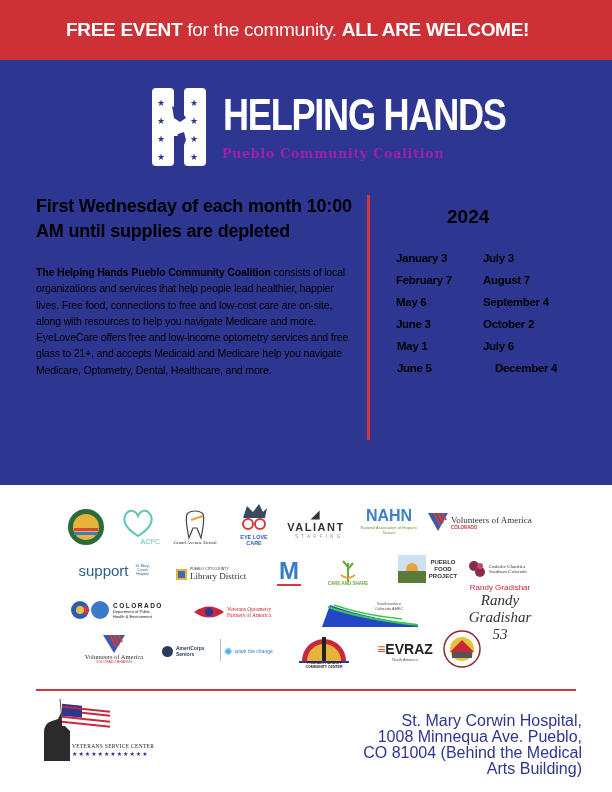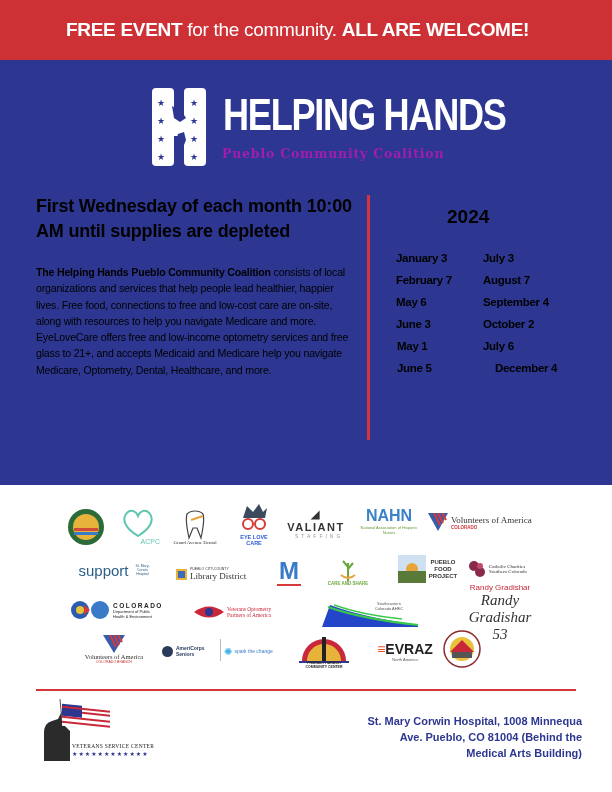--- a/index.html
+++ b/index.html
@@ -26,21 +26,21 @@
   .year { position: absolute; left: 447px; top: 206px; font-size: 19px; font-weight: bold; }
   .dates { position: absolute; left: 396px; top: 252px; width: 200px; font-size: 11.5px; font-weight: bold; letter-spacing: -0.3px; }
   .dates .d { position: absolute; white-space: nowrap; }
 
   .logos { position: absolute; left: 0; top: 485px; width: 612px; height: 200px; }
   .logo-box { position: absolute; display: flex; align-items: center; justify-content: center; font-size: 8px; color: #333; text-align: center; }
 
   .divider-h { position: absolute; left: 36px; top: 689px; width: 540px; height: 2px; background: #d6333a; }
 
   .mtcarmel { position: absolute; left: 36px; top: 695px; width: 130px; height: 68px; }
-  .address { position: absolute; right: 30px; top: 713px; width: 220px; text-align: right; color: #2d3791; font-size: 11px; font-weight: bold; line-height: 16px; }
+  .address { position: absolute; right: 30px; top: 713px; width: 220px; text-align: right; color: #2d3791; font-size: 16px; font-weight: normal; line-height: 16px; }
 </style>
 </head>
 <body>
 
 <div class="top-banner">
   <div class="line"><b>FREE EVENT</b><span> for the community. </span><b>ALL ARE WELCOME!</b></div>
 </div>
 
 <div class="blue-panel"></div>
 

